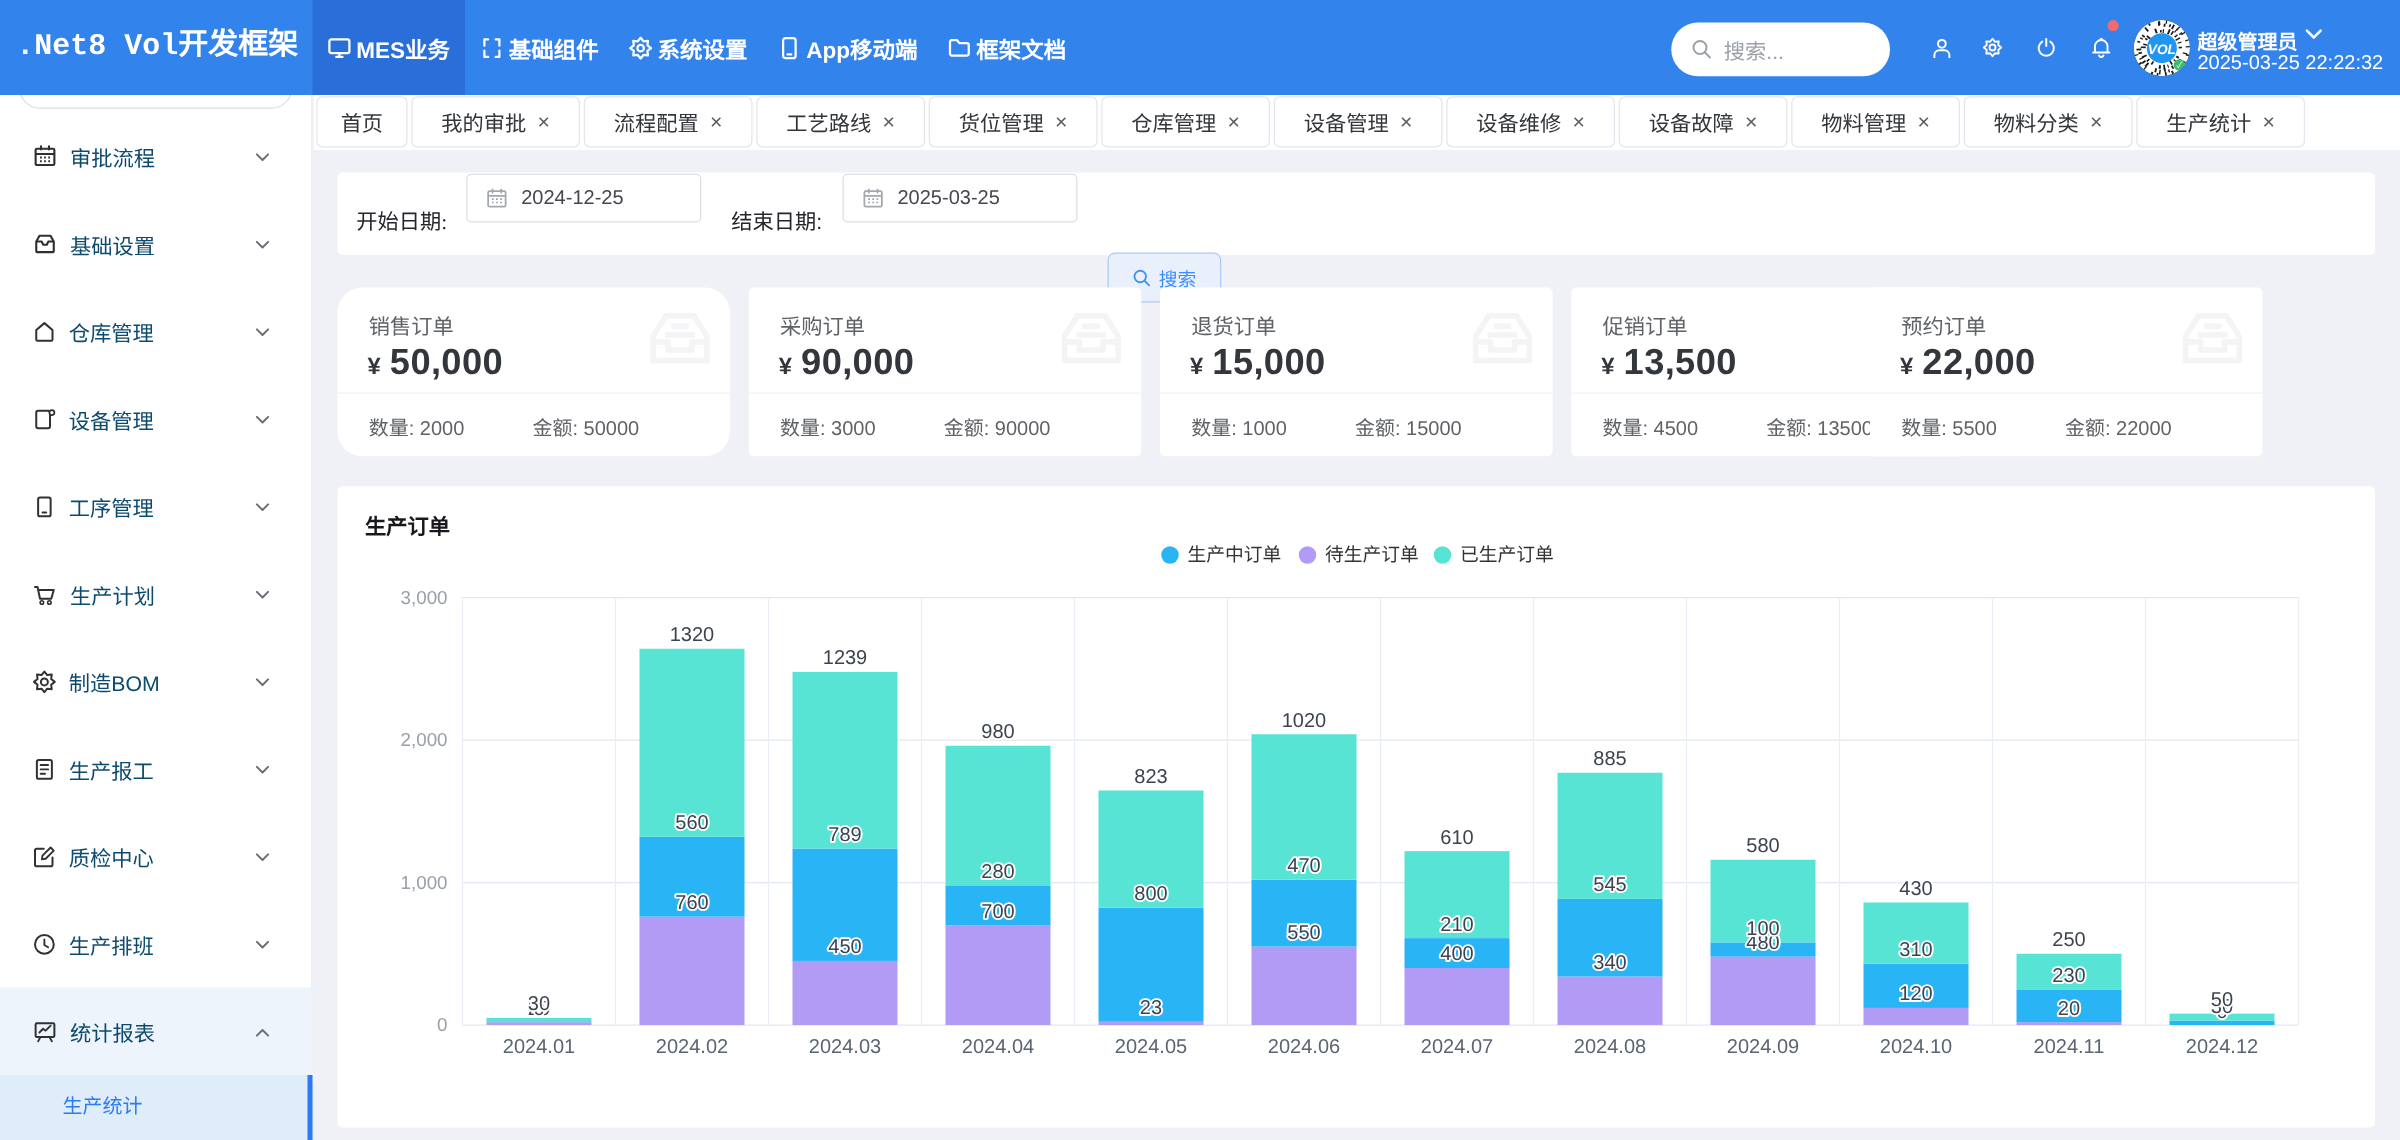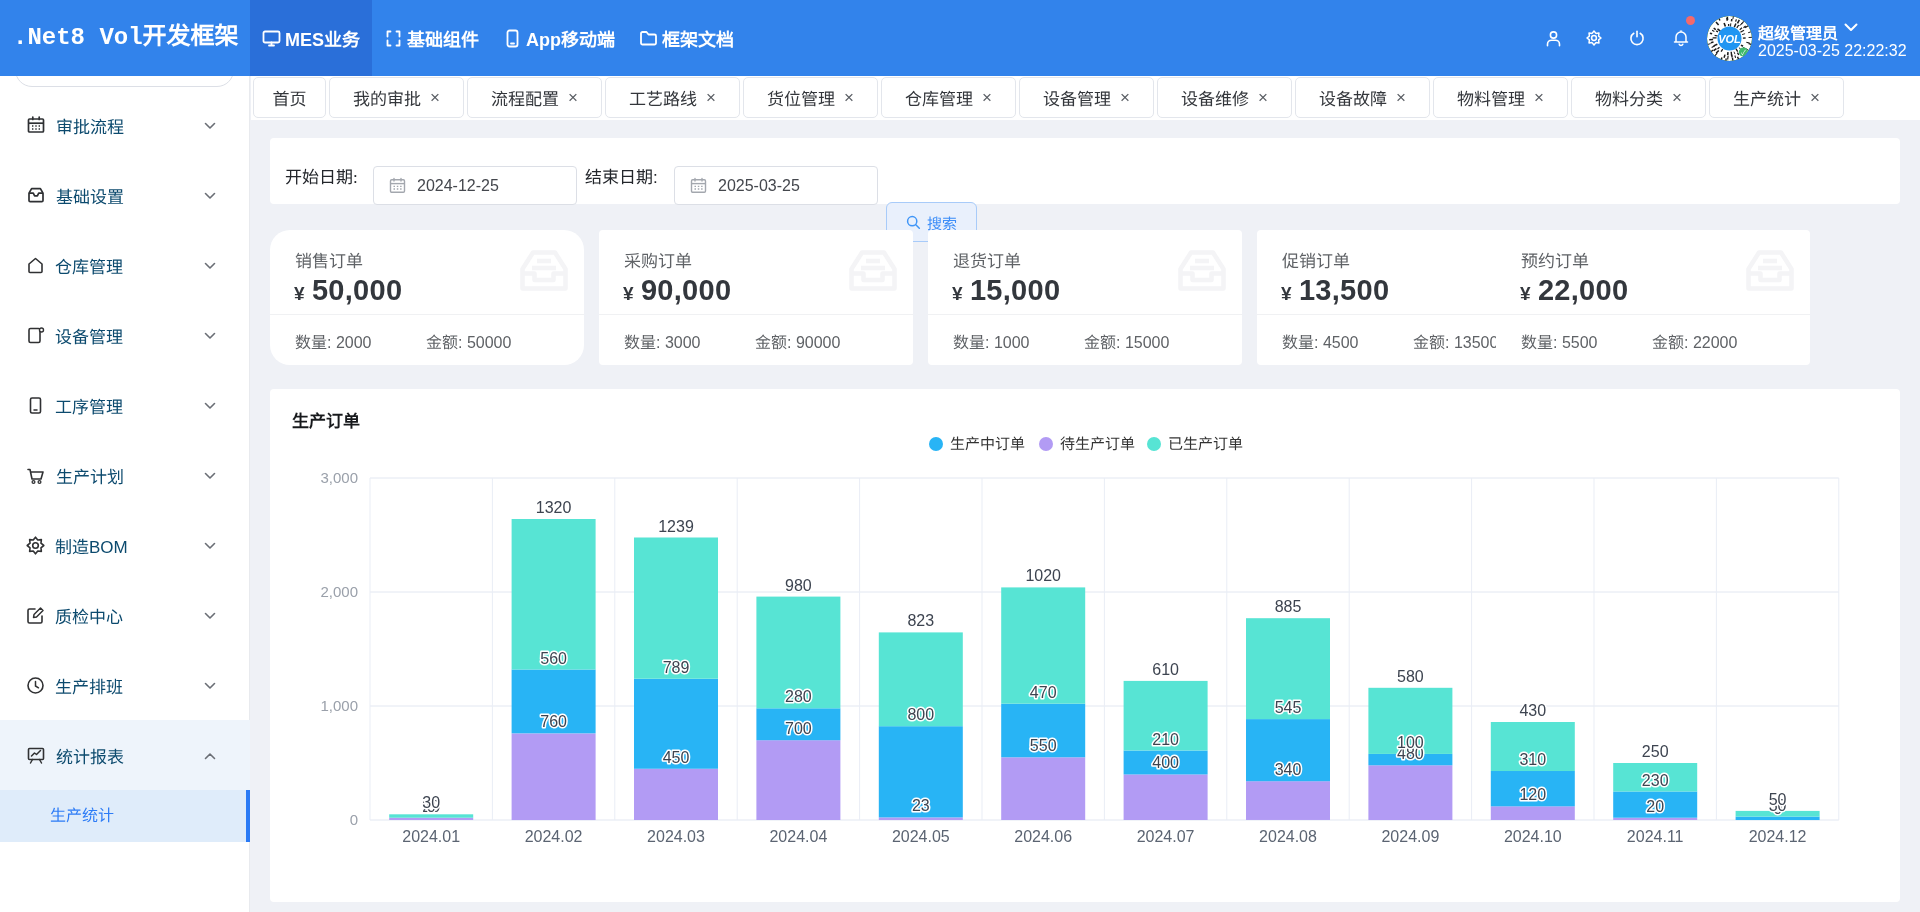--- a/index.html
+++ b/index.html
@@ -30,21 +30,21 @@
 .sitem.open{background:#eef4fb;}
 .subitem{height:52px;line-height:52px;padding-left:50px;font-size:16px;color:#2d7cf6;background:#dfecfa;border-right:4px solid #2a7af5;}
 
 .tabbar{position:absolute;left:251px;top:76px;width:1669px;height:44px;background:#fff;display:flex;padding-left:2px;}
 .tab{height:41px;margin-top:1px;margin-right:3px;border:1px solid #e3e6ec;border-radius:5px;background:#fff;display:flex;align-items:center;justify-content:center;font-size:17px;color:#33363b;white-space:nowrap;width:73px;flex:none;}
 .tab.c{width:135px;}
 .tab .x{color:#5a5e64;margin-left:9px;font-size:17px;}
 
 .fpanel{position:absolute;left:270px;top:138px;width:1630px;height:66px;background:#fff;border-radius:4px;}
 .flabel{position:absolute;top:25px;font-size:17px;color:#23262b;}
-.finput{position:absolute;top:28px;width:204px;height:39px;border:1px solid #dcdfe6;border-radius:4px;background:#fff;display:flex;align-items:center;font-size:16px;color:#44474d;}
+.finput{position:absolute;top:1px;width:188px;height:39px;border:1px solid #dcdfe6;border-radius:4px;background:#fff;display:flex;align-items:center;font-size:16px;color:#44474d;}
 .finput svg{margin:0 11px 0 15px;}
 .fbtn{position:absolute;left:616px;top:16px;width:91px;height:40px;background:#e9f0fc;border:1px solid #a8cbf9;border-radius:6px;color:#3d8ef8;font-size:15px;display:flex;align-items:center;justify-content:center;margin-top:48px;}
 .fbtn svg{margin-right:6px;}
 
 .card{position:absolute;top:230px;width:314px;height:135px;background:#fff;border-radius:4px;}
 .card .t{position:absolute;left:25px;top:17px;font-size:17px;color:#5f6266;}
 .card .amt{position:absolute;left:24px;top:44px;font-size:29px;font-weight:bold;color:#33373d;letter-spacing:0.3px;}
 .card .amt .y{font-size:19px;margin-right:7px;}
 .card .wm{position:absolute;right:16px;top:20px;}
 .card .dv{position:absolute;left:0;top:84px;width:314px;height:1px;background:#f0f1f3;}
@@ -68,32 +68,46 @@
         <span>MES业务</span>
       </div>
     <div class="item">
         <svg width="19" height="19" viewBox="0 0 19 19" fill="none" style="">
           <path d="M6.5 2.5H3.5v5M6.5 16.5H3.5v-5M12.5 2.5h3v5M12.5 16.5h3v-5" stroke="#ffffff" stroke-width="1.8" stroke-linecap="round" stroke-linejoin="round"></path>
         </svg>
         <span>基础组件</span>
       </div>
     <div class="item">
         <svg width="19" height="19" viewBox="0 0 19 19" fill="none" style="">
+          <path d="M9.50 1.20 L11.76 4.05 L15.37 3.63 L14.95 7.24 L17.80 9.50 L14.95 11.76 L15.37 15.37 L11.76 14.95 L9.50 17.80 L7.24 14.95 L3.63 15.37 L4.05 11.76 L1.20 9.50 L4.05 7.24 L3.63 3.63 L7.24 4.05 Z" stroke="#ffffff" stroke-width="1.8" stroke-linejoin="round"></path>
+          <circle cx="9.5" cy="9.5" r="2.6" stroke="#ffffff" stroke-width="1.8"></circle>
+        </svg>
+        <span>系统设置</span>
+      </div>
+    <div class="item">
+        <svg width="19" height="19" viewBox="0 0 19 19" fill="none" style="">
           <rect x="4.5" y="1.5" width="10" height="16" rx="2" stroke="#ffffff" stroke-width="1.8"></rect>
           <path d="M8 14.5h3" stroke="#ffffff" stroke-width="1.8" stroke-linecap="round"></path>
         </svg>
         <span>App移动端</span>
       </div>
     <div class="item">
         <svg width="19" height="19" viewBox="0 0 19 19" fill="none" style="">
           <path d="M2 4.5a1.5 1.5 0 011.5-1.5h4l2 2.5h6A1.5 1.5 0 0117 7v7a1.5 1.5 0 01-1.5 1.5h-12A1.5 1.5 0 012 14V4.5z" stroke="#ffffff" stroke-width="1.8" stroke-linejoin="round"></path>
         </svg>
         <span>框架文档</span>
       </div>
   </div>
+  <div class="searchpill">
+      <svg width="17" height="17" viewBox="0 0 17 17" fill="none" style="">
+        <circle cx="7" cy="7" r="5.2" stroke="#9aa0a8" stroke-width="1.6"></circle>
+        <path d="M11 11l4 4" stroke="#9aa0a8" stroke-width="1.6" stroke-linecap="round"></path>
+      </svg>
+      <span>搜索...</span>
+    </div>
   <div class="nav-ic" style="left:1545px;top:30px;"><svg width="17" height="17" viewBox="0 0 17 17" fill="none">
         <circle cx="8.5" cy="5" r="3.1" stroke="#ffffff" stroke-width="1.6"></circle>
         <path d="M2.5 15.8v-1.6c0-2.2 1.8-4 4-4h4c2.2 0 4 1.8 4 4v1.6" stroke="#ffffff" stroke-width="1.6" stroke-linecap="round"></path>
       </svg></div>
   <div class="nav-ic" style="left:1586px;top:30px;"><svg width="16" height="16" viewBox="0 0 16 16" fill="none">
         <path d="M8.00 1.00 L9.91 3.38 L12.95 3.05 L12.62 6.09 L15.00 8.00 L12.62 9.91 L12.95 12.95 L9.91 12.62 L8.00 15.00 L6.09 12.62 L3.05 12.95 L3.38 9.91 L1.00 8.00 L3.38 6.09 L3.05 3.05 L6.09 3.38 Z" stroke="#ffffff" stroke-width="1.5" stroke-linejoin="round"></path>
         <circle cx="8.0" cy="8.0" r="2.4" stroke="#ffffff" stroke-width="1.5"></circle>
       </svg></div>
   <div class="nav-ic" style="left:1629px;top:30px;"><svg width="16" height="16" viewBox="0 0 16 16" fill="none">
         <path d="M4.8 3.3a6.1 6.1 0 106.4 0" stroke="#ffffff" stroke-width="1.6" stroke-linecap="round"></path>
@@ -245,20 +259,30 @@
         <span class="arr"><svg width="12" height="8" viewBox="0 0 12 8" fill="none" style="">
             <path d="M1.5 1.5L6 6l4.5-4.5" stroke="#6a6e75" stroke-width="1.6" stroke-linecap="round" stroke-linejoin="round"></path>
           </svg></span>
       </div>
     <div class="sitem">
         <svg width="19" height="19" viewBox="0 0 19 19" fill="none" style="">
           <path d="M9.50 1.20 L11.76 4.05 L15.37 3.63 L14.95 7.24 L17.80 9.50 L14.95 11.76 L15.37 15.37 L11.76 14.95 L9.50 17.80 L7.24 14.95 L3.63 15.37 L4.05 11.76 L1.20 9.50 L4.05 7.24 L3.63 3.63 L7.24 4.05 Z" stroke="#303133" stroke-width="1.6" stroke-linejoin="round"></path>
           <circle cx="9.5" cy="9.5" r="2.8" stroke="#303133" stroke-width="1.6"></circle>
         </svg>
         <span>制造BOM</span>
+        <span class="arr"><svg width="12" height="8" viewBox="0 0 12 8" fill="none" style="">
+            <path d="M1.5 1.5L6 6l4.5-4.5" stroke="#6a6e75" stroke-width="1.6" stroke-linecap="round" stroke-linejoin="round"></path>
+          </svg></span>
+      </div>
+    <div class="sitem">
+        <svg width="19" height="19" viewBox="0 0 19 19" fill="none" style="">
+          <rect x="3.5" y="2" width="12" height="15" rx="1.5" stroke="#303133" stroke-width="1.6"></rect>
+          <path d="M6.5 6h6M6.5 9.5h6M6.5 13h3.5" stroke="#303133" stroke-width="1.5" stroke-linecap="round"></path>
+        </svg>
+        <span>生产报工</span>
         <span class="arr"><svg width="12" height="8" viewBox="0 0 12 8" fill="none" style="">
             <path d="M1.5 1.5L6 6l4.5-4.5" stroke="#6a6e75" stroke-width="1.6" stroke-linecap="round" stroke-linejoin="round"></path>
           </svg></span>
       </div>
     <div class="sitem">
         <svg width="19" height="19" viewBox="0 0 19 19" fill="none" style="">
           <path d="M16 10v5.5a1.5 1.5 0 01-1.5 1.5h-11A1.5 1.5 0 012 15.5v-11A1.5 1.5 0 013.5 3H9" stroke="#303133" stroke-width="1.6" stroke-linecap="round"></path>
           <path d="M7.5 11.5l.5-3L14.5 2 17 4.5 10.5 11l-3 .5z" stroke="#303133" stroke-width="1.5" stroke-linejoin="round"></path>
         </svg>
         <span>质检中心</span>

